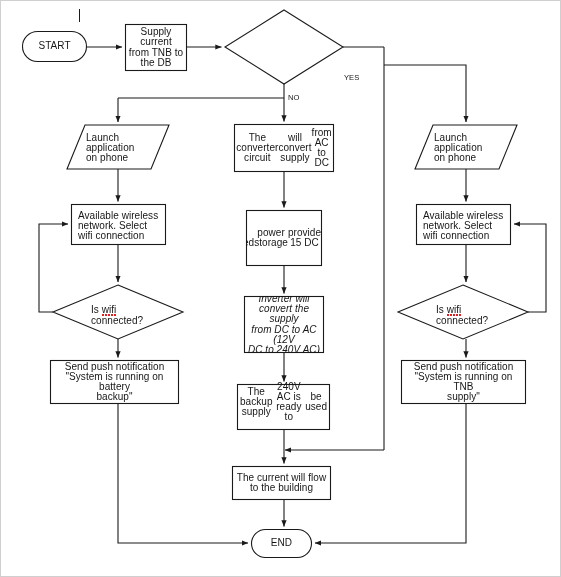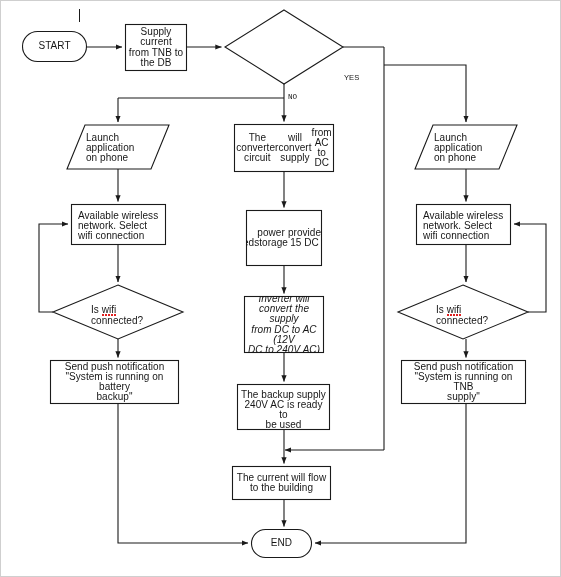--- a/index.html
+++ b/index.html
@@ -156,21 +156,21 @@
   </div>
 
   <div class="node-text" style="left:124px;top:23px;width:62px;height:47px;flex-direction:column;">
     <span>Supply current</span>
     <span>from TNB to</span>
     <span>the DB</span>
   </div>
 
 
   <div class="edge-label" style="left:343px;top:72px;">YES</div>
-  <div class="edge-label" style="left:287px;top:92px;font-family:Liberation Mono, monospace;">NO</div>
+  <div class="edge-label" style="left:287px;top:92px;">NO</div>
 
   <div class="node-text" style="left:82px;top:128px;width:70px;height:38px;flex-direction:column;align-items:flex-start;">
     <span>Launch</span>
     <span>application</span>
     <span>on phone</span>
   </div>
 
   <div class="node-text clip-top" style="left:71px;top:204px;width:93px;height:39px;flex-direction:column;align-items:flex-start;padding-left:6px;">
     <span>Available  wireless</span>
     <span>network.     Select</span>
@@ -204,21 +204,21 @@
     <span>supply</span>
   </div>
 
   <div class="node-text" style="left:243px;top:295px;width:80px;height:57px;flex-direction:column;font-style:italic;">
     <span>Inverter will</span>
     <span>convert the supply</span>
     <span>from DC to AC (12V</span>
     <span>DC to 240V AC)</span>
   </div>
 
-  <div class="node-text" style="left:236px;top:383px;width:93px;height:52px;flex-direction:column;">
+  <div class="node-text" style="left:236px;top:375px;width:93px;height:52px;flex-direction:row;">
     <span>The backup supply</span>
     <span>240V AC is ready to</span>
     <span>be used</span>
   </div>
 
   <div class="node-text" style="left:250px;top:528px;width:61px;height:29px;">
     <span>END</span>
   </div>
 
   <div class="node-text" style="left:231px;top:465px;width:99px;height:34px;flex-direction:column;">

